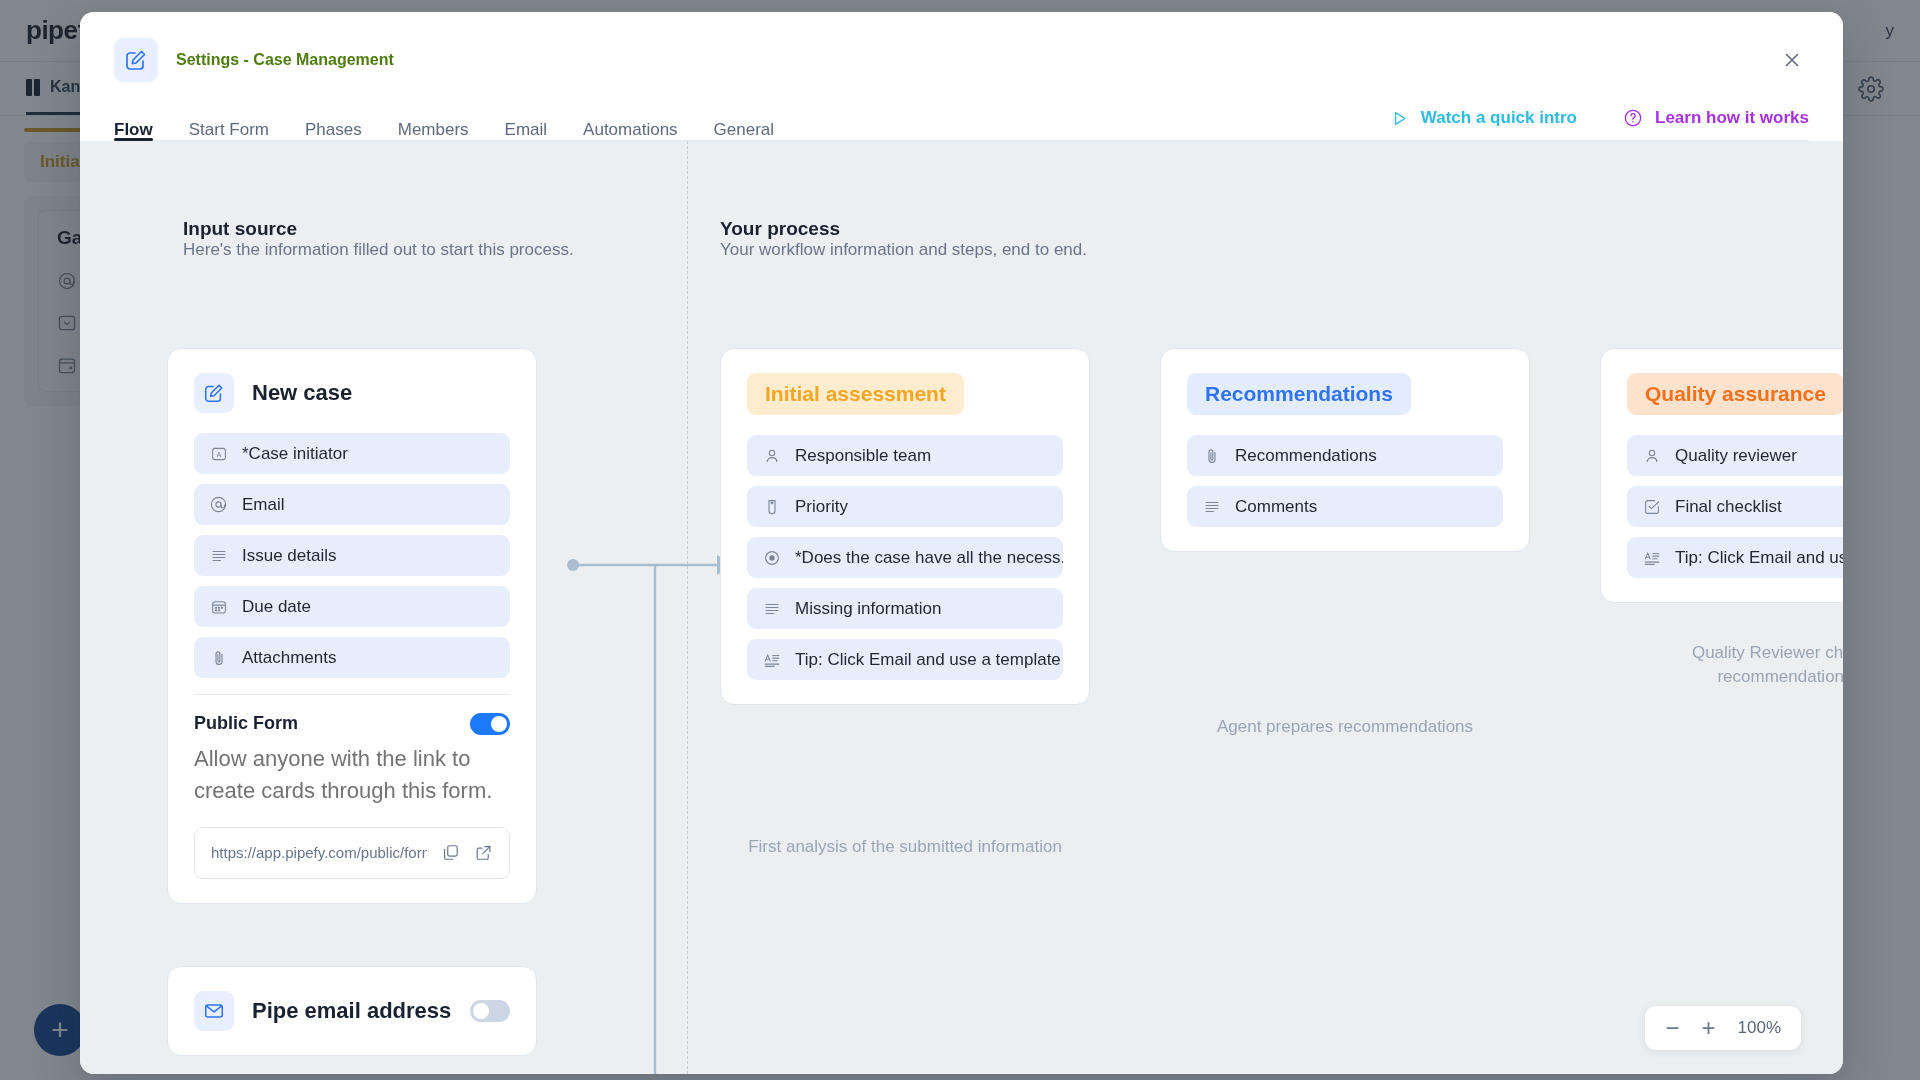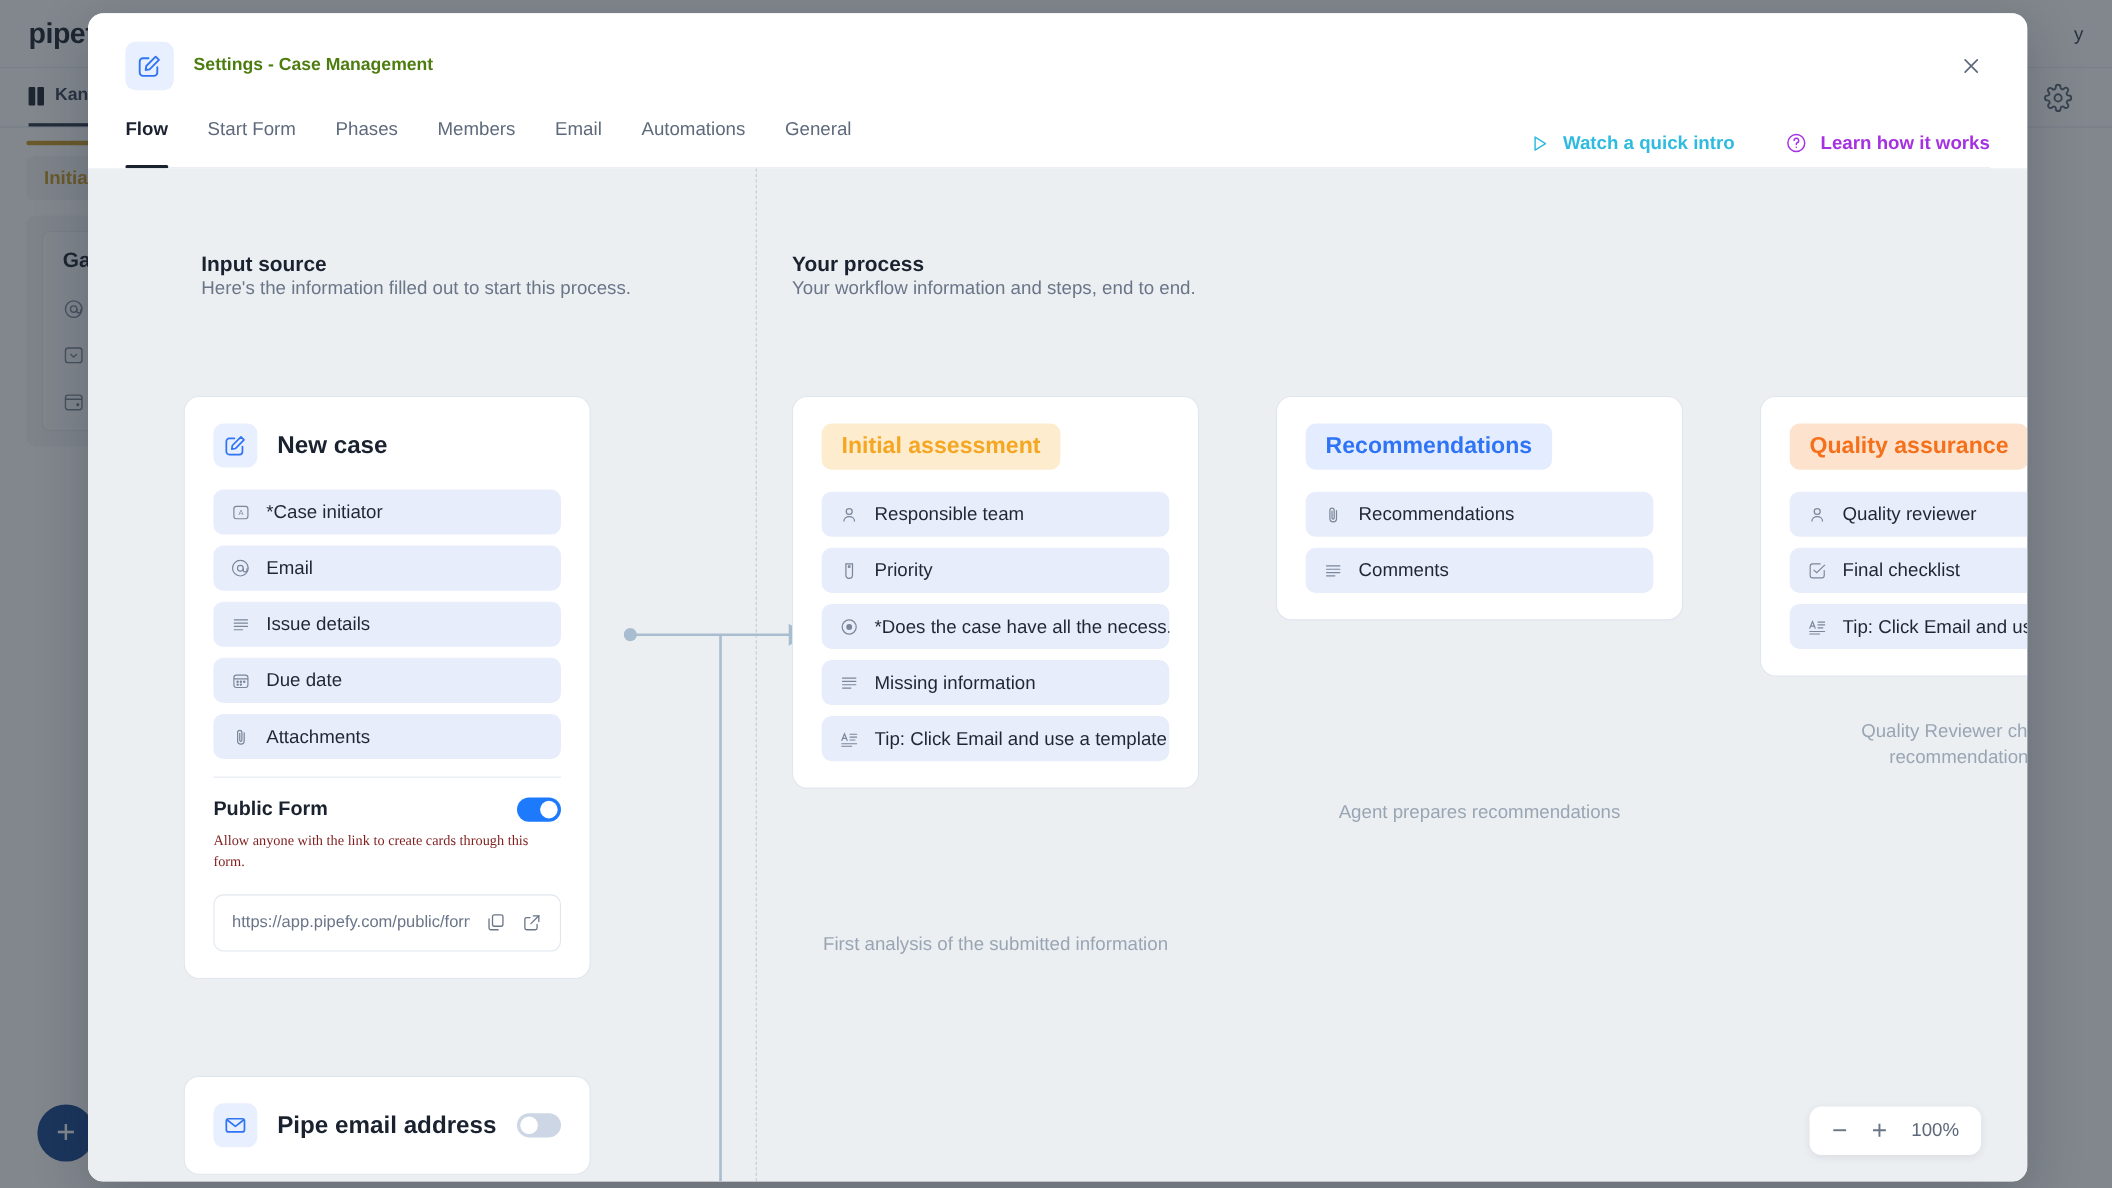--- a/index.html
+++ b/index.html
@@ -103,21 +103,21 @@
     display: flex; align-items: center; justify-content: center;
     color: #5e6a7c; border-radius: 6px;
   }
   .tabs-row {
     margin-top: 26px;
     display: flex; align-items: flex-end; gap: 36px;
     border-bottom: 1px solid #e7eaef;
     position: relative;
   }
   .tab {
-    font-size: 17px; color: #5e6a7c; padding-bottom: 24px;
+    font-size: 17px; color: #5e6a7c; padding-bottom: 0;
     position: relative; white-space: nowrap;
   }
   .tab.active { color: #1a2230; font-weight: bold; }
   .tab.active::after {
     content: ""; position: absolute; left: 0; right: 0; bottom: -1px;
     height: 3px; background: #1a2230; border-radius: 2px;
   }
   .header-links {
     margin-left: auto; display: flex; align-items: center; gap: 46px;
     padding-bottom: 12px;
@@ -178,21 +178,21 @@
     position: relative; flex: none;
   }
   .toggle.on { background: #1d7afc; }
   .toggle.off { background: #ccd6e4; }
   .toggle .knob {
     position: absolute; top: 3px; width: 16px; height: 16px;
     border-radius: 50%; background: #fff;
   }
   .toggle.on .knob { right: 3px; }
   .toggle.off .knob { left: 3px; }
-  .pf-desc { margin-top: 8px; font-size: 13px; color: #7f1d1d; line-height: 1.45; font-family: Liberation Serif, serif; }
+  .pf-desc { margin-top: 8px; font-size: 22px; color: #737373; line-height: 1.45; }
   .url-box {
     margin-top: 20px; border: 1px solid #e0e6ee; border-radius: 9px;
     height: 52px; display: flex; align-items: center; gap: 14px; padding: 0 16px;
   }
   .url-text { font-size: 15px; color: #6a7588; flex: 1; overflow: hidden; white-space: nowrap; }
 
   .caption {
     position: absolute; text-align: center;
     font-size: 17px; color: #9aa5b4; line-height: 1.4;
   }

